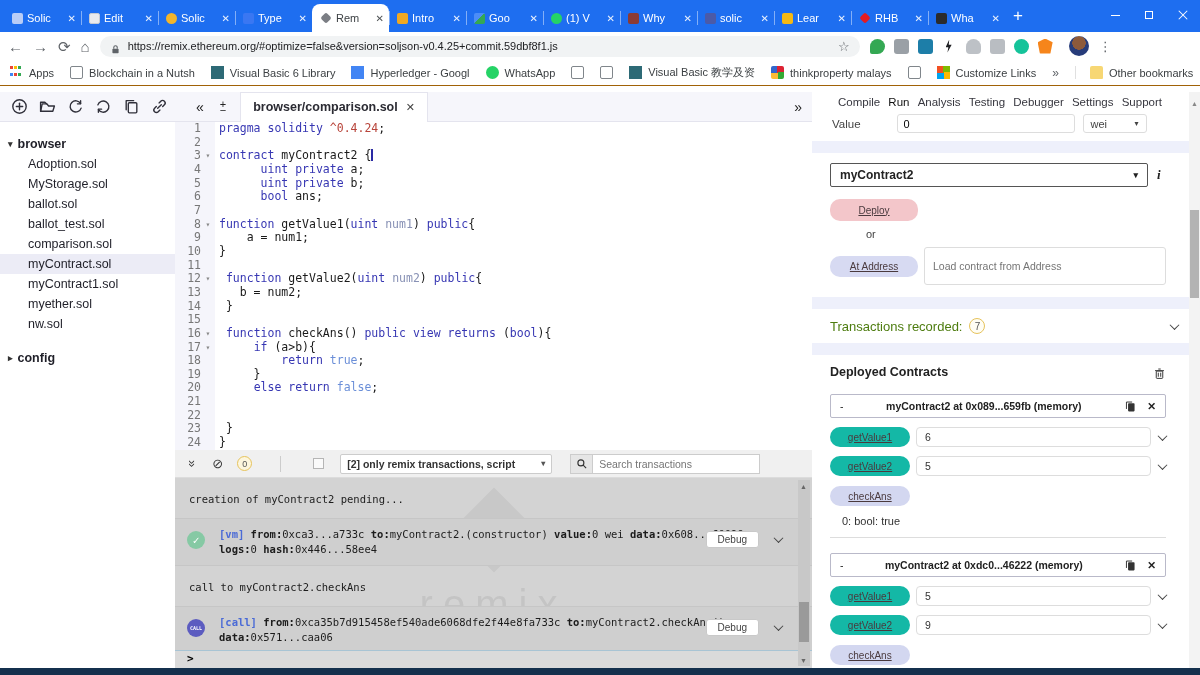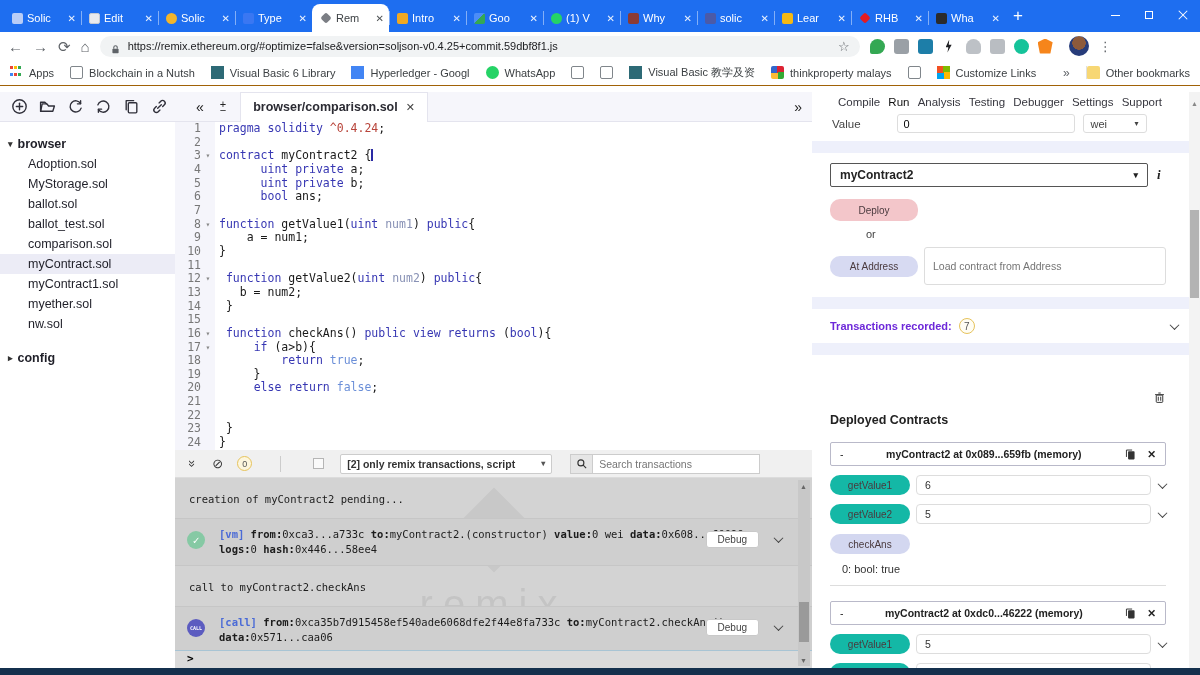--- a/index.html
+++ b/index.html
@@ -69,21 +69,21 @@
   .bm-apps i:nth-child(1){background:#ea4335}.bm-apps i:nth-child(2){background:#fbbc04}.bm-apps i:nth-child(3){background:#34a853}
   .bm-apps i:nth-child(4){background:#4285f4}.bm-apps i:nth-child(5){background:#ea4335}.bm-apps i:nth-child(6){background:#34a853}
   .bm-page{border:1.3px solid #80868b;border-radius:2px;}
   .bm-vb{background:#2d6a76;}
   .bm-doc{background:#4285f4;}
   .bm-wa{background:#25d366;border-radius:50%;}
   .bm-tile{background:conic-gradient(#d23 0 90deg,#3a3 0 180deg,#fb3 0 270deg,#36c 0 360deg);border-radius:2px;}
   .bm-ms{background:conic-gradient(#7fba00 0 90deg,#ffb900 0 180deg,#00a4ef 0 270deg,#f25022 0 360deg);}
   .bm-folder{background:#f7d774;border-radius:2px 2px 1px 1px;}
   #bm-overflow{color:#5f6368;font-size:12px;margin-left:auto;}
-  #other-bm{border-left:1px solid #e0e0e0;}
+  #other-bm{border-left:1px solid #e0e0e0;padding-left:14px;}
 
   
   #ide-header{left:0;top:92px;width:812px;height:30px;background:#f6f6fb;border-bottom:1px solid #e4e4ee;display:flex;align-items:center;}
   .tool-ic{width:17px;height:17px;margin-left:11px;cursor:pointer;flex:none;}
   .tool-ic svg{width:100%;height:100%;stroke:#30303a;fill:none;stroke-width:1.3;stroke-linecap:round;stroke-linejoin:round;}
   #ed-collapse{font-size:14px;color:#222;margin-left:28px;cursor:pointer;}
   #ed-zoom{display:flex;flex-direction:column;line-height:6px;font-size:11px;color:#222;margin-left:16px;cursor:pointer;text-align:center;}
   #editor-tab{height:30px;background:#fff;display:flex;align-items:center;gap:8px;margin-left:14px;padding:0 12px;font-size:12.5px;font-weight:bold;color:#2b2b33;border:1px solid #e4e4ee;border-bottom:none;cursor:pointer;}
   #editor-tab .tclose{font-weight:normal;font-size:11px;color:#444;}
   #panel-expand{margin-left:auto;margin-right:10px;font-size:14px;color:#222;cursor:pointer;}
@@ -145,33 +145,33 @@
   #rp-tabs{height:22px;background:#fff;display:flex;align-items:flex-start;justify-content:space-between;padding:3px 34px 0 22px;font-size:11.5px;color:#37373f;}
   .rp-tab{cursor:pointer;padding:1px 4px;}
   .rp-tab.active{font-weight:normal;color:#111;background:#fff;}
   #rp-value-row{background:#fff;display:flex;align-items:center;padding:0 26px 8px 20px;gap:8px;font-size:11.5px;color:#444;}
   #rp-value-input{width:178px;height:19px;border:1px solid #ddd;border-radius:3px;padding:0 6px;font-size:11px;margin-left:28px;}
   #rp-unit{width:64px;height:19px;border:1px solid #ddd;border-radius:3px;display:flex;align-items:center;justify-content:space-between;padding:0 7px;font-size:11px;background:#fff;cursor:pointer;}
   .rp-card{background:#fff;margin-top:12px;padding:10px 34px 12px 18px;}
   #contract-select{height:24px;border:1px solid #555;border-radius:2px;background:#fff;display:flex;align-items:center;justify-content:space-between;padding:0 9px;font-size:12px;font-weight:bold;color:#222;cursor:pointer;width:318px;}
   #contract-select .dd{font-size:9px;}
   #select-info{display:inline-block;margin-left:9px;font-family:"Liberation Serif",serif;font-weight:bold;font-style:italic;font-size:13px;color:#222;}
-  .btn{border:none;border-radius:10px;font-size:10px;color:#4a3a3e;cursor:pointer;font-family:"Liberation Sans",sans-serif;}
+  .btn{border:none;border-radius:10px;font-size:10px;color:#4a3a3e;cursor:pointer;font-family:"Liberation Sans",sans-serif;text-decoration:underline;}
   #deploy-btn{width:88px;height:22px;background:#f3c6ca;margin-top:12px;}
   #or-label{font-size:11px;color:#444;margin:7px 0 7px 36px;}
   #ataddr-row{display:flex;gap:6px;align-items:center;}
   #ataddr-btn{width:88px;height:21px;background:#d7daf2;font-size:10px;}
   #ataddr-input{flex:1;height:38px;border:1px solid #ddd;border-radius:3px;padding:0 8px;font-size:10.5px;color:#999;}
   #tx-card{display:flex;align-items:center;gap:7px;padding:9px 22px 9px 18px;}
-  #tx-label{font-size:11px;font-weight:bold;color:#6d28d9;}
+  #tx-label{font-size:13px;font-weight:normal;color:#4d7c0f;}
   #tx-count{width:16px;height:16px;border:1.5px solid #e6c35c;background:#fffdf4;border-radius:50%;font-size:10px;color:#555;display:flex;align-items:center;justify-content:center;}
   #tx-chev{margin-left:auto;}
   #dc-card{height:346px;}
   #dc-head{display:flex;align-items:center;justify-content:space-between;}
-  #dc-title{font-size:12.5px;font-weight:bold;color:#222;margin-top:48px;}
+  #dc-title{font-size:12.5px;font-weight:bold;color:#222;}
   .ic-svg{width:13px;height:13px;cursor:pointer;}
   .ic-svg svg{width:100%;height:100%;stroke:#333;fill:none;stroke-width:1.2;}
   .dc-box{margin-top:15px;height:24px;border:1px solid #b9b9c9;border-radius:2px;display:flex;align-items:center;padding:0 9px;gap:10px;font-size:10.5px;color:#222;}
   .dc-box .minus{cursor:pointer;}
   .dc-box .ttl{flex:1;text-align:center;font-weight:bold;}
   .dc-box .x{font-weight:bold;cursor:pointer;}
   .fn-row{display:flex;align-items:center;gap:6px;margin-top:9px;}
   .fn-btn{width:80px;height:20px;background:#14b8a6;flex:none;}
   .fn-input{flex:1;height:20px;border:1px solid #ddd;border-radius:4px;padding:0 8px;font-size:10.5px;color:#333;}
   .fn-chev{flex:none;margin-left:2px;}

